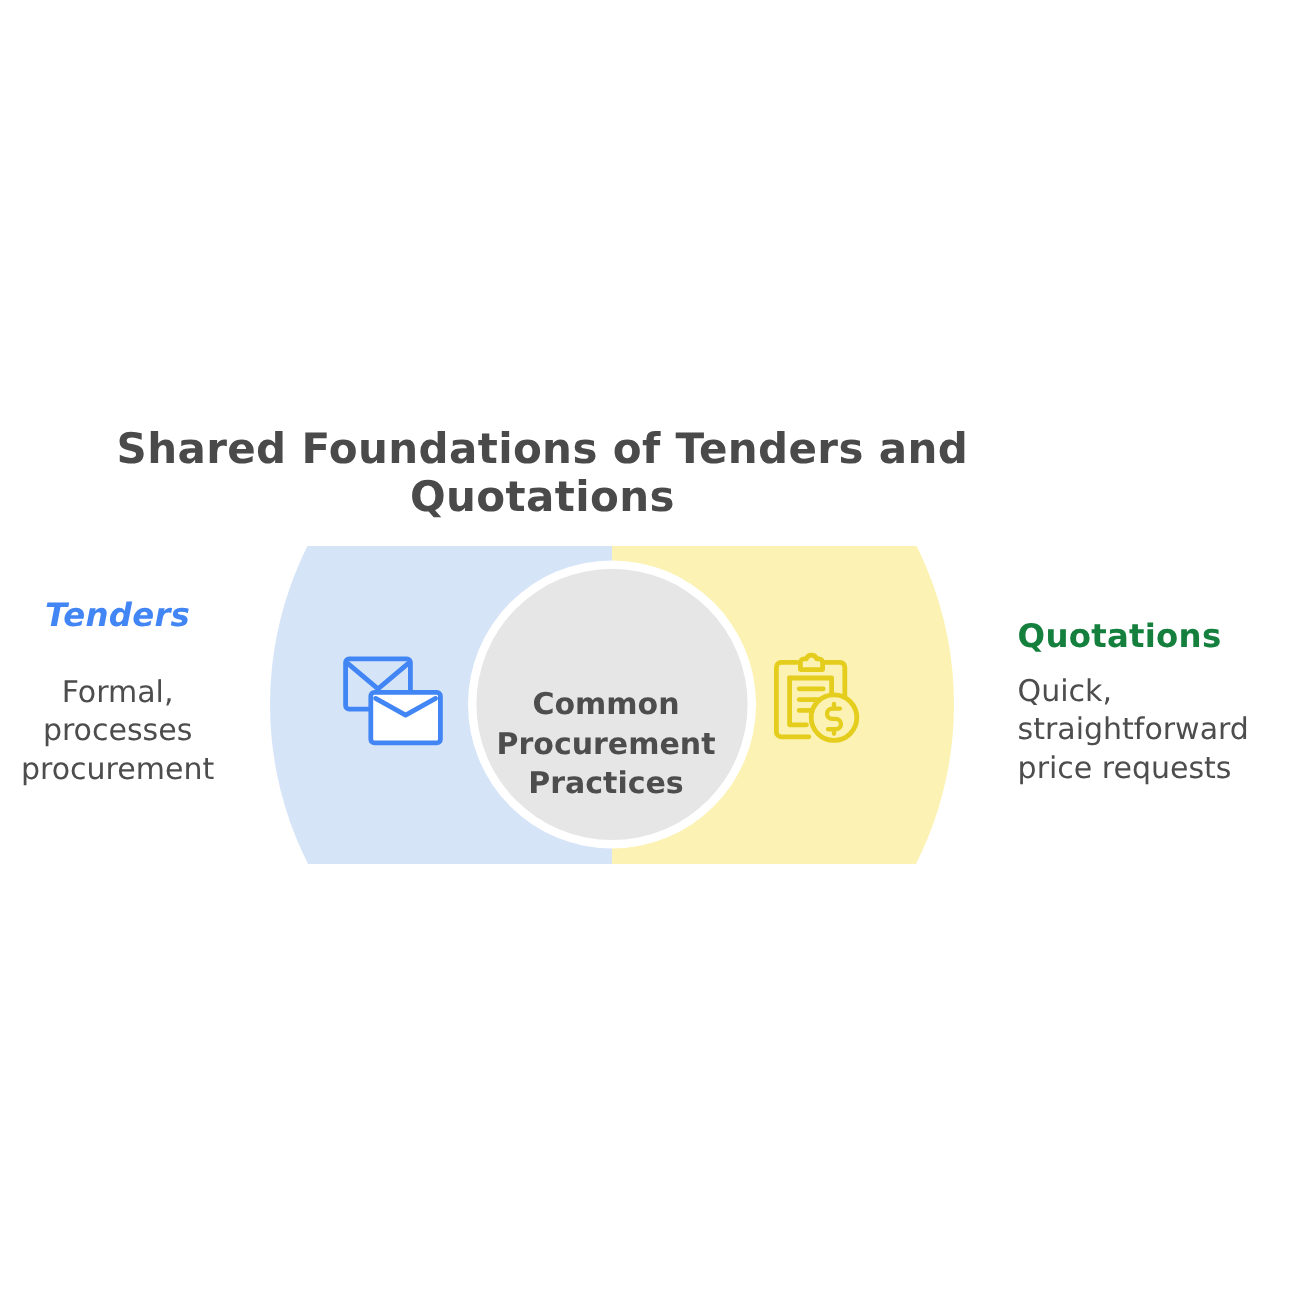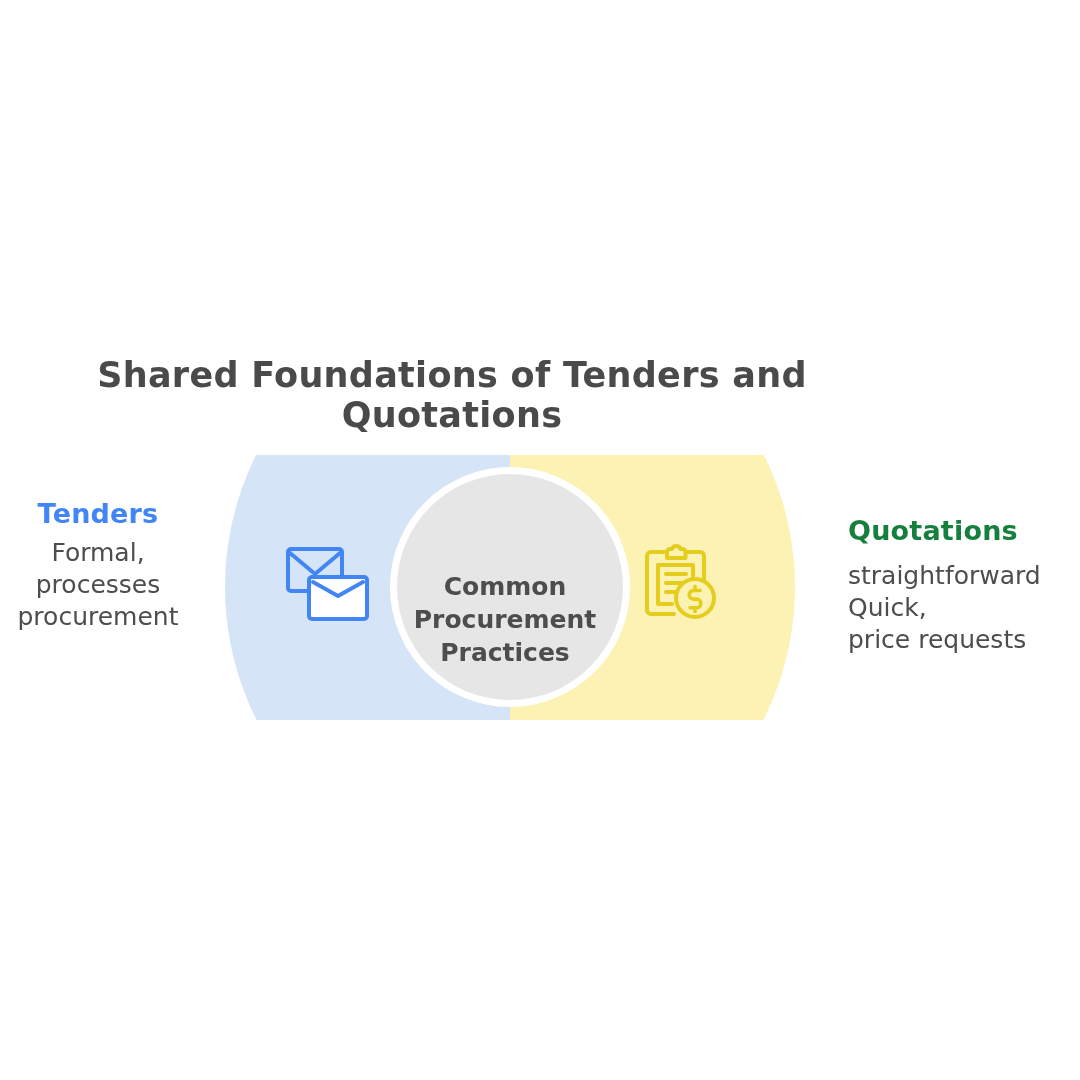--- a/index.html
+++ b/index.html
@@ -84,21 +84,22 @@
   .side-body div { white-space: nowrap; }
 
   .side-left {
     left: 8px;
     top: 498px;
     width: 180px;
     text-align: center;
   }
   .side-left .side-heading {
     color: #4285f4;
-    margin-bottom: 8px;
+    margin-bottom: 32px;
+    font-style: italic;
   }
 
   .side-right {
     left: 848px;
     top: 515px;
     width: 230px;
     text-align: left;
   }
   .side-right .side-heading {
     color: #15803d;
@@ -207,19 +208,19 @@
     <div class="side-body">
       <div>Formal,</div>
       <div>processes</div>
       <div>procurement</div>
     </div>
   </div>
 
   <div class="side side-right">
     <div class="side-heading">Quotations</div>
     <div class="side-body">
+      <div>Quick,</div>
       <div>straightforward</div>
-      <div>Quick,</div>
       <div>price requests</div>
     </div>
   </div>
 
 </div>
 
 </body></html>

